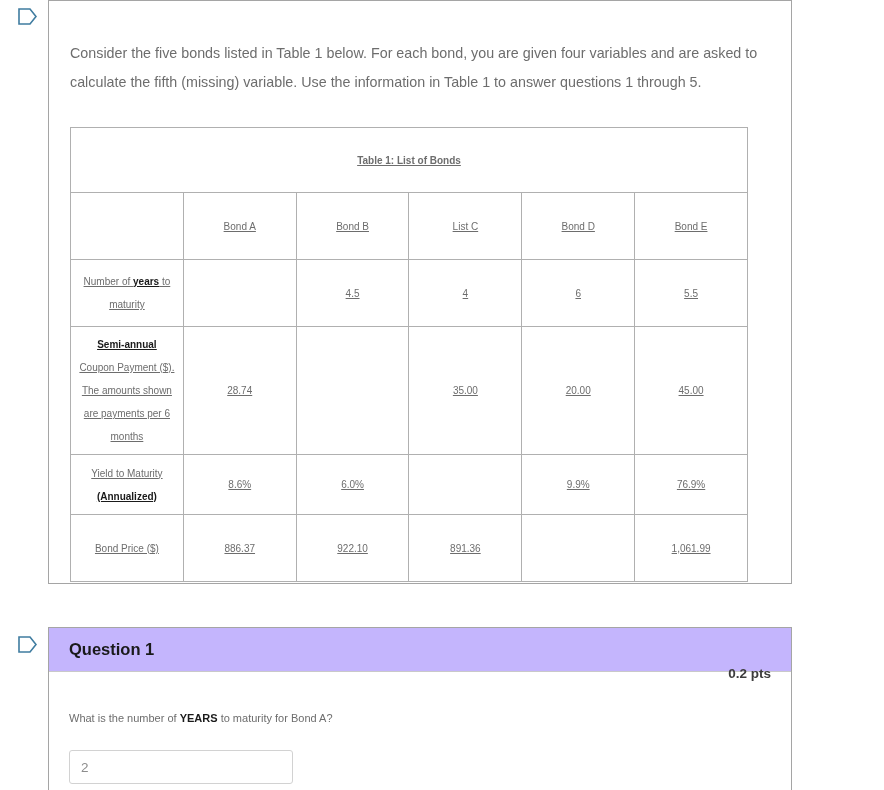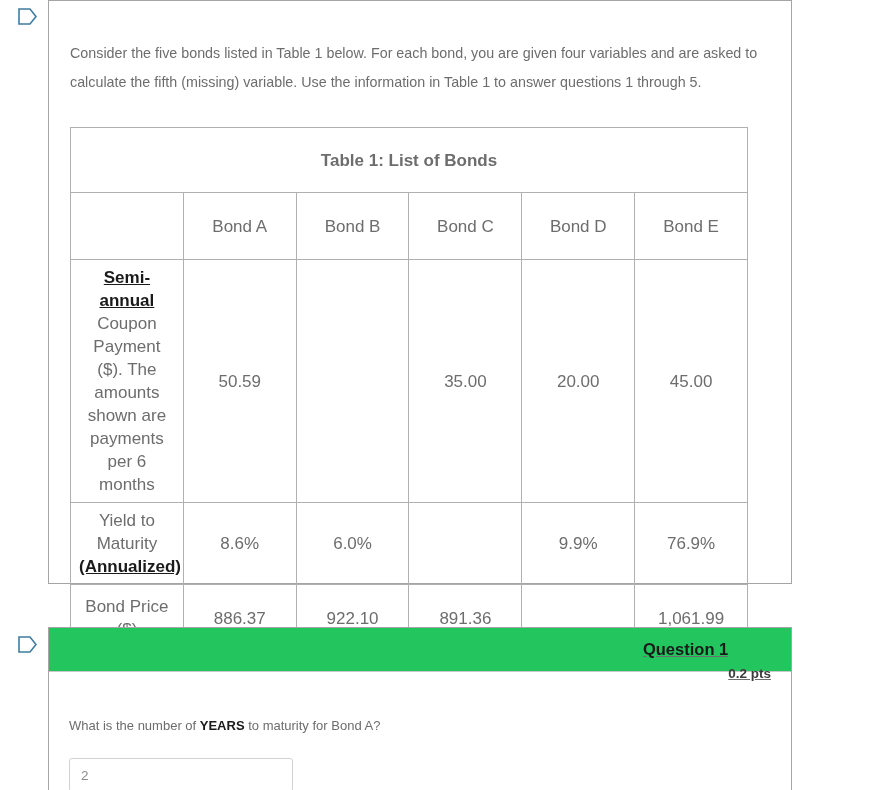--- a/index.html
+++ b/index.html
@@ -53,26 +53,27 @@
 
   
   table.bonds {
     border-collapse: collapse;
     width: 678px;
     table-layout: fixed;
     margin-left: 0px;
   }
   table.bonds td {
     border: 1px solid #b0b0b0;
-    font-size: 17px;
+    font-size: 10px;
     color: #6d6d6d;
     text-align: center;
     vertical-align: middle;
     padding: 6px 8px;
     line-height: 23px;
+    text-decoration: underline;
   }
   td.tbl-title {
     font-weight: bold;
     color: #1a1a1a;
     font-size: 14.5px;
     height: 52px;
   }
   td.row-label {
     text-align: center;
     padding-left: 10px;
@@ -90,48 +91,47 @@
     text-decoration: underline;
   }
 
   
   #question-card {
     top: 627px;
     height: 200px;
     border-bottom: none;
   }
   .q-header {
-    background: #22c55e;
+    background: #c4b5fd;
     border-bottom: 1px solid #c9c9c9;
     height: 44px;
     display: flex;
     align-items: center;
-    justify-content: flex-end;
+    justify-content: space-between;
     padding: 0 20px;
     box-sizing: border-box;
-    text-decoration: underline;
   }
   .q-title {
     font-size: 16.5px;
     font-weight: bold;
     color: #1a1a1a;
   }
   .q-points {
     font-size: 13.5px;
     font-weight: bold;
     color: #3d3d3d;
     margin-top: 48px;
   }
   .q-body {
     padding: 28px 20px 0 20px;
   }
   .q-text {
-    font-size: 13px;
-    color: #6d6d6d;
-    margin: 16px 0 22px 0;
+    font-size: 11px;
+    color: #6d6d6d;
+    margin: 8px 0 22px 0;
     line-height: 20px;
   }
   .q-strong {
     font-weight: bold;
     color: #1a1a1a;
   }
   .q-input {
     width: 224px;
     height: 34px;
     box-sizing: border-box;
@@ -162,30 +162,38 @@
 
     <table class="bonds">
       <tbody>
         <tr>
           <td class="tbl-title" colspan="6">Table 1: List of Bonds</td>
         </tr>
         <tr>
           <td class="colhead row-label" style="width:222px"></td>
           <td class="colhead" style="width:92px">Bond A</td>
           <td class="colhead" style="width:92px">Bond B</td>
-          <td class="colhead" style="width:92px">Bond C</td>
+          <td class="colhead" style="width:92px">List C</td>
           <td class="colhead" style="width:92px">Bond D</td>
           <td class="colhead" style="width:86px">Bond E</td>
         </tr>
 
+        <tr class="r-years">
+          <td class="row-label"><span>Number of </span><span class="em-ul">years</span><span> to maturity</span></td>
+          <td></td>
+          <td>4.5</td>
+          <td>4</td>
+          <td>6</td>
+          <td>5.5</td>
+        </tr>
 
 
         <tr class="r-coupon">
           <td class="row-label"><span></span><span class="em-ul">Semi-annual</span><span> Coupon Payment ($). The amounts shown are payments per 6 months</span></td>
-          <td>50.59</td>
+          <td>28.74</td>
           <td></td>
           <td>35.00</td>
           <td>20.00</td>
           <td>45.00</td>
         </tr>
 
         <tr class="r-ytm">
           <td class="row-label"><span>Yield to Maturity </span><span class="em-ul">(Annualized)</span><span></span></td>
           <td>8.6%</td>
           <td>6.0%</td>

